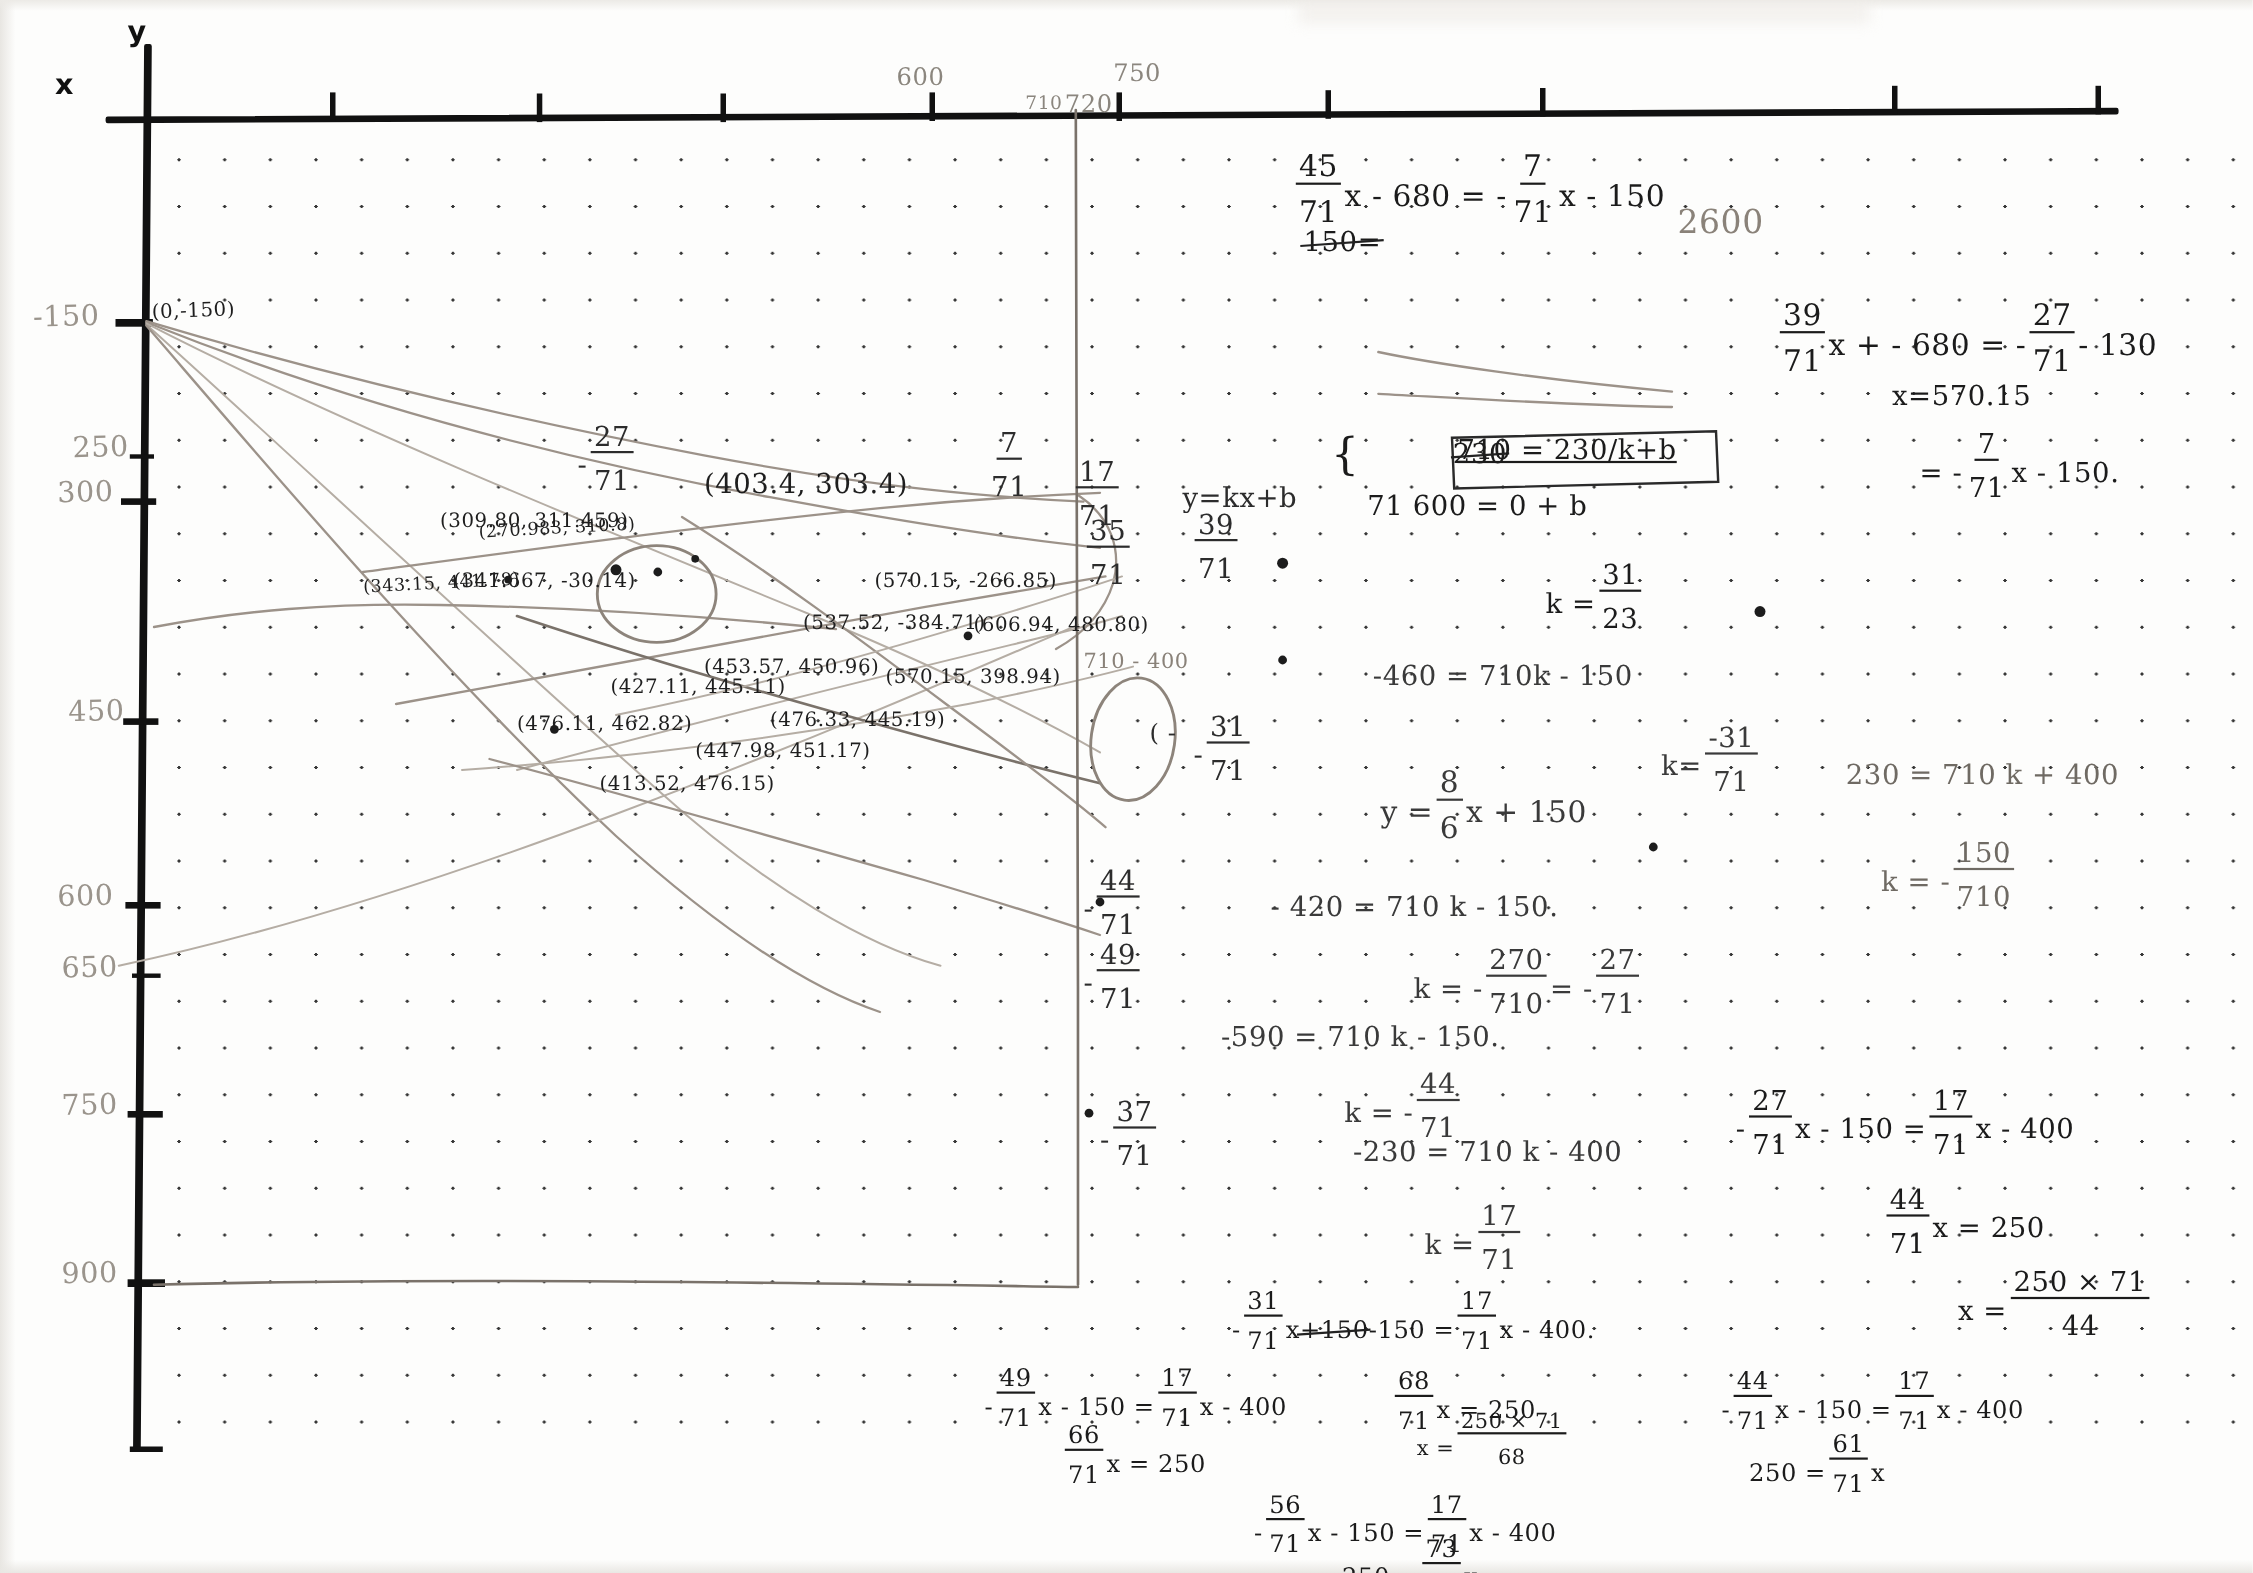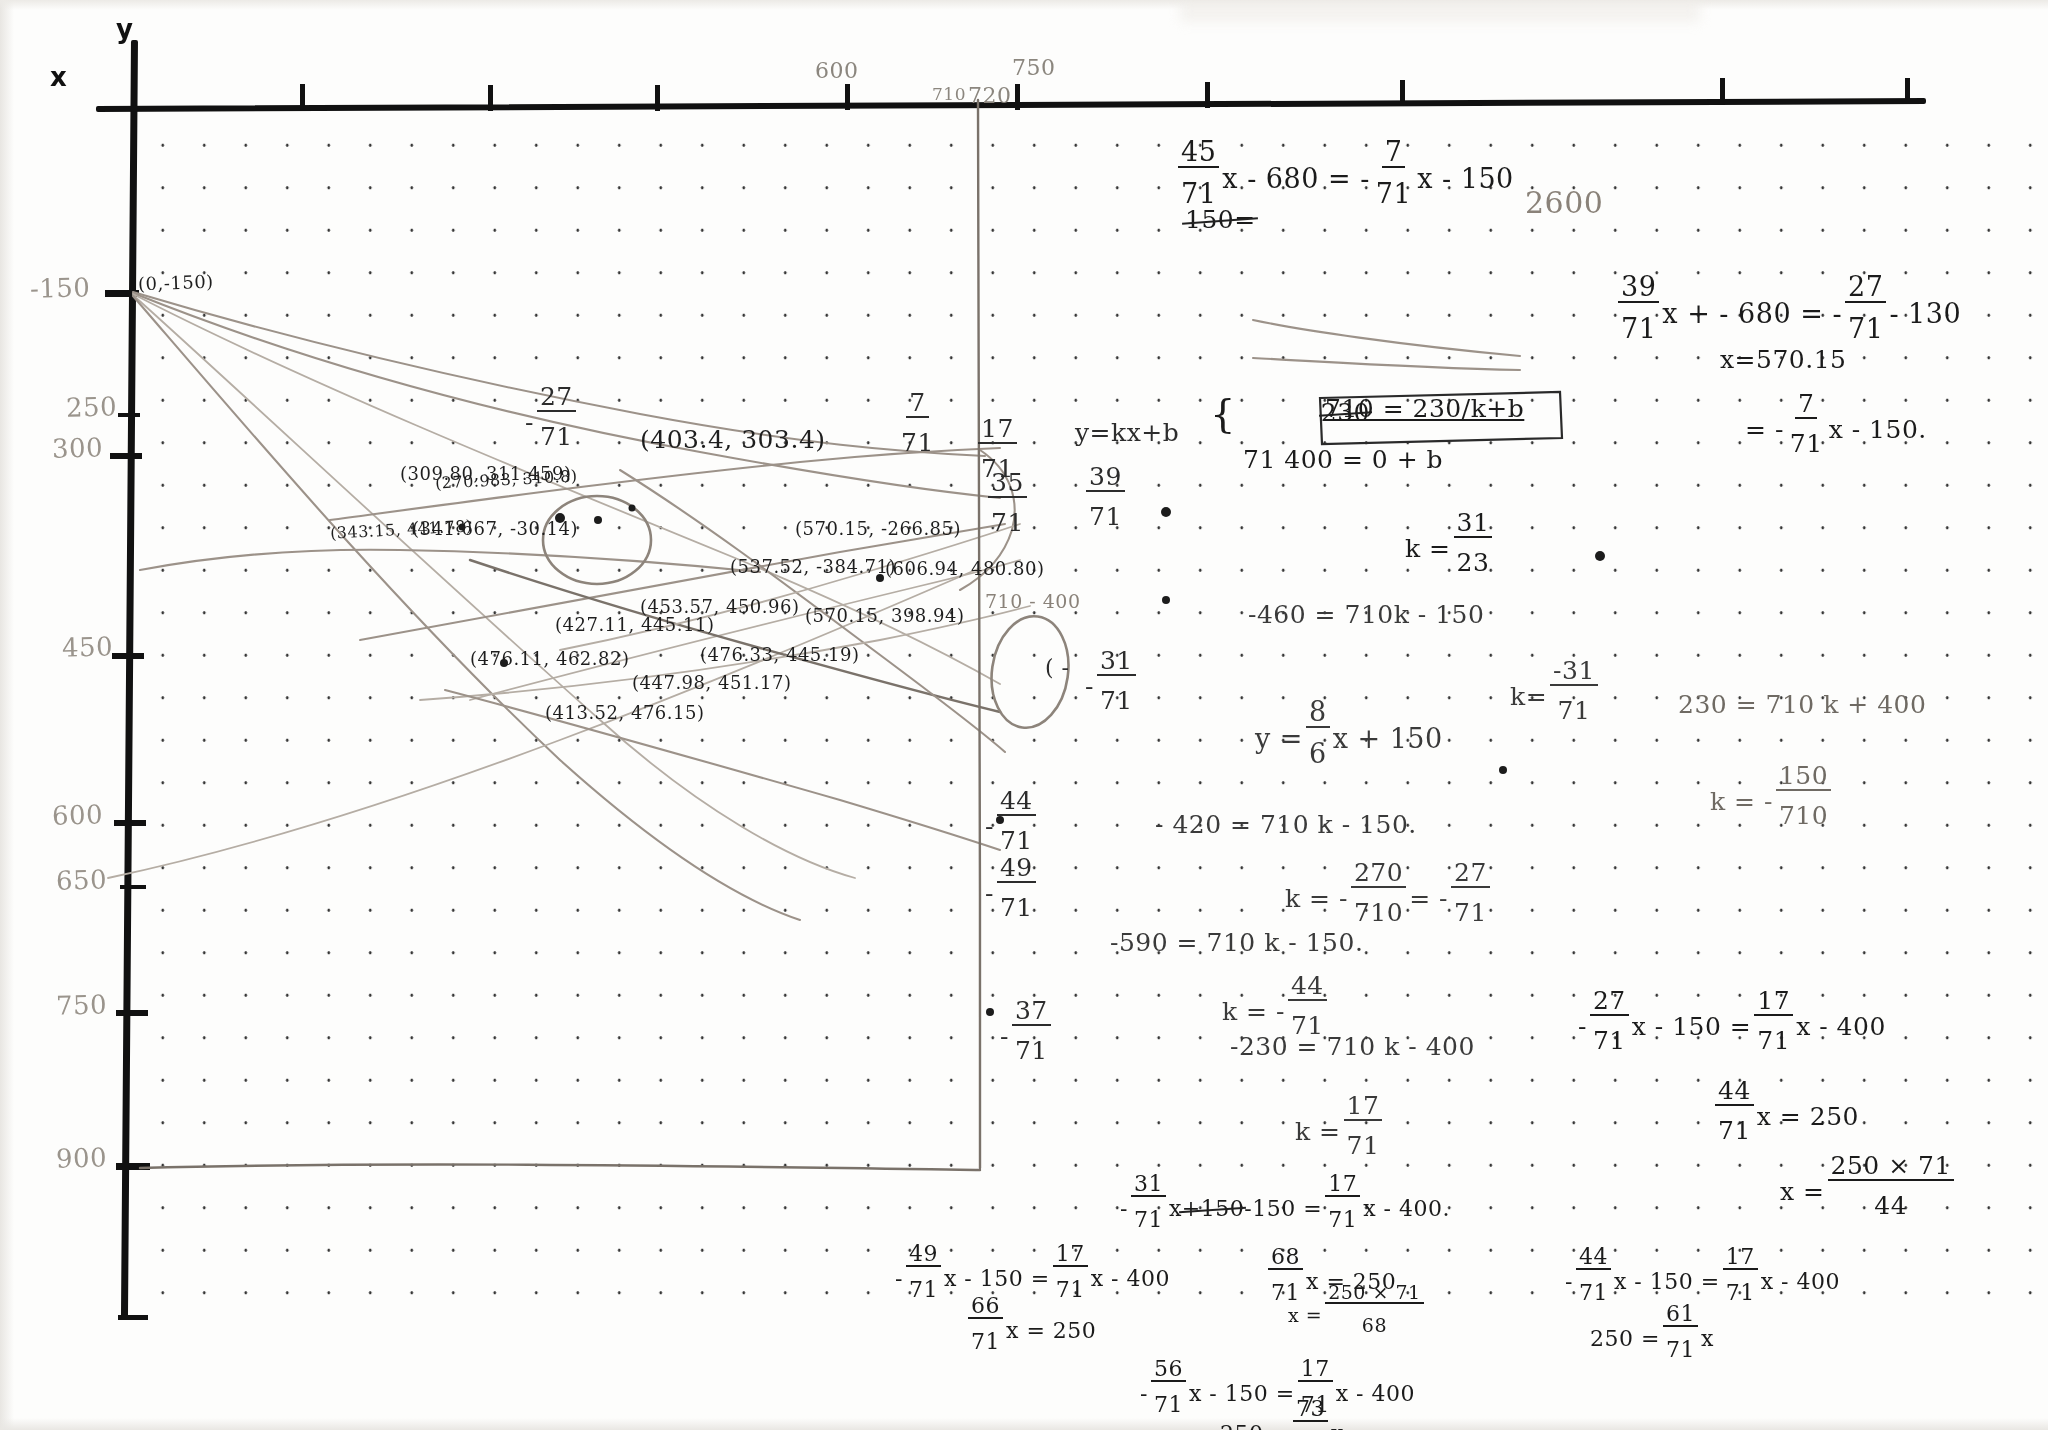--- a/index.html
+++ b/index.html
@@ -274,21 +274,21 @@
   <div class="hw eq" style="left:1085px;top:650px;">
     <span>-</span><span class="frac">
         <span class="num">31</span>
         <span class="den">71</span>
       </span>
   </div>
   <span class="hw eq-sm" style="left:1045px;top:655px;">( -</span>
   <span class="hw eq-sm pencil" style="left:985px;top:590px;font-size:19px;">710 - 400</span>
 
   
-  <span class="hw eq" style="left:1075px;top:418px;">y=kx+b</span>
+  <span class="hw eq" style="left:1075px;top:438px;">y=kx+b</span>
 
   
   <div class="hw eq-lg dark" style="left:1175px;top:140px;">
     <span class="frac">
         <span class="num">45</span>
         <span class="den">71</span>
       </span><span>x - 680 = -</span><span class="frac">
         <span class="num">7</span>
         <span class="den">71</span>
       </span><span>x - 150</span>
@@ -312,21 +312,21 @@
     <span>= -</span><span class="frac">
         <span class="num">7</span>
         <span class="den">71</span>
       </span><span>x - 150.</span>
   </div>
 
   
   <span class="hw eq-lg dark" style="left:1210px;top:390px;font-size:40px;">{</span>
   <span class="hw eq dark struck" style="left:1245px;top:398px;">230</span>
   <span class="hw eq dark" style="left:1325px;top:394px;text-decoration:underline;">710 = 230/k+b</span>
-  <span class="hw eq dark" style="left:1243px;top:445px;">71 400 = 0 + b</span>
+  <span class="hw eq dark" style="left:1243px;top:445px;">71 600 = 0 + b</span>
   <div class="hw eq dark" style="left:1405px;top:512px;">
     <span>k =</span><span class="frac">
         <span class="num">31</span>
         <span class="den">23</span>
       </span>
   </div>
 
   
   <span class="hw eq ink" style="left:1248px;top:600px;">-460 = 710k - 150</span>
   <div class="hw eq ink" style="left:1510px;top:660px;">

